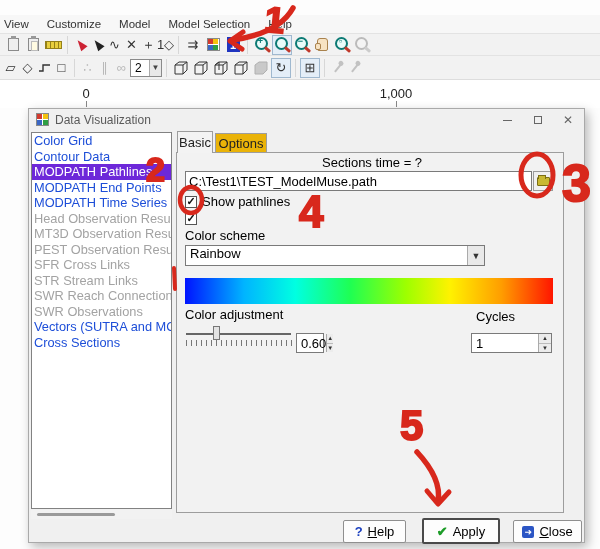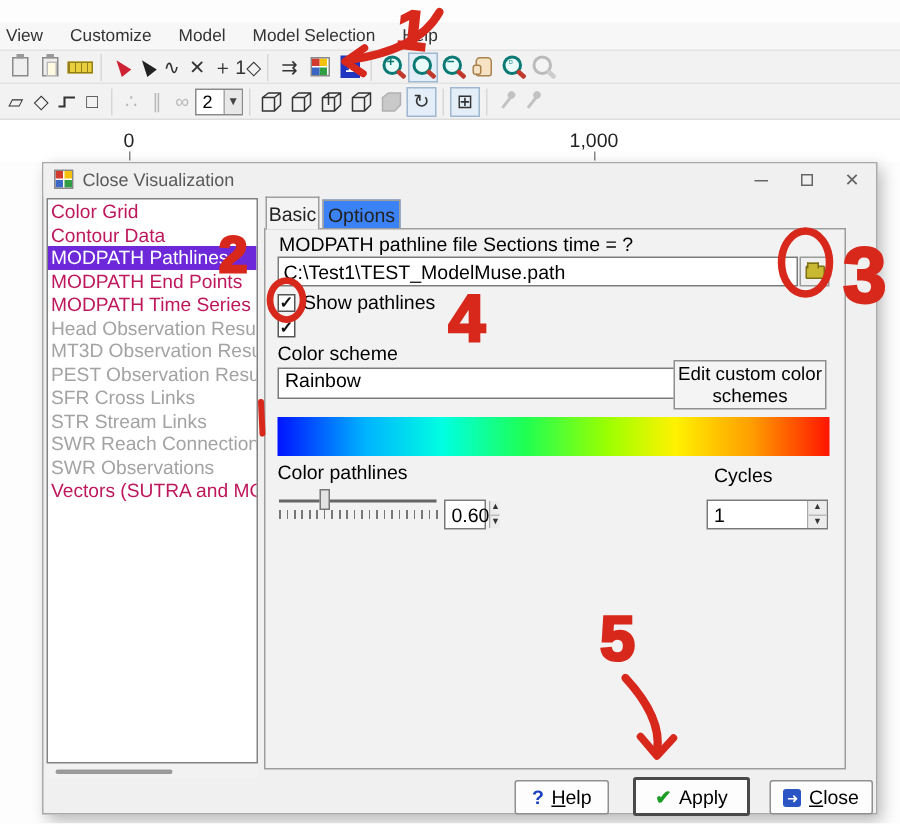--- a/index.html
+++ b/index.html
@@ -70,28 +70,28 @@
   #dlg-title-icon { position:absolute; left:7px; top:4px; }
   #dlg-title-text { position:absolute; left:26px; top:4px; font-size:12px; color:#5a5a5a; }
   .winbtn { position:absolute; top:0; width:30px; height:22px; display:flex; align-items:center; justify-content:center;
             color:#666; font-size:12px; }
   #btn-min { right:62px; } #btn-max { right:31px; } #btn-close-x { right:1px; }
   .minbar { width:9px; height:1px; background:#666; }
   .maxbox { width:8px; height:8px; border:1px solid #666; }
 
   #listbox { position:absolute; left:2px; top:23px; width:141px; height:377px; background:#fff;
              border:1px solid #828282; overflow:hidden; }
-  .li { height:15.5px; line-height:15.5px; font-size:12.8px; color:#be185d; padding-left:2px; white-space:nowrap; }
+  .li { height:15.5px; line-height:15.5px; font-size:12.8px; color:#1d4ed8; padding-left:2px; white-space:nowrap; }
   .li.disabled { color:#a3a3a3; }
   .li.selected { background:#6d28d9; color:#fff; }
   #list-hscroll { position:absolute; left:2px; top:401px; width:141px; height:9px; background:#f2f2f2; }
   #list-hthumb { position:absolute; left:6px; top:3px; width:78px; height:3px; background:#9a9a9a; border-radius:2px; }
 
   .tab { position:absolute; top:22px; height:21px; font-size:13px; color:#222; display:flex;
-         align-items:center; justify-content:center; background:#3b82f6;
+         align-items:center; justify-content:center; background:#eab308;
          border:1px solid #9d9d9d; border-bottom:none; }
   #tab-basic { left:148px; width:36px; background:#f3f3f3; z-index:3; height:22px; }
   #tab-options { left:186px; width:52px; top:24px; height:19px; z-index:1; }
   #tabpage { position:absolute; left:147px; top:43px; width:388px; height:361px; background:#f2f2f2;
              border:1px solid #9d9d9d; z-index:2; }
 
   .lbl { position:absolute; font-size:13px; color:#000; white-space:nowrap; }
   #file-input { position:absolute; left:156px; top:62px; width:347px; height:20px; border:1px solid #7a7a7a;
                 font-family:"Liberation Sans",sans-serif; font-size:13px; padding-left:3px; background:#fff; color:#000; z-index:3;}
   #folder-btn { position:absolute; left:504px; top:62px; width:20px; height:20px; background:#f0f0f0;
@@ -271,21 +271,21 @@
   <div id="ruler">
     <span class="rlabel" style="left:86px">0</span>
     <span class="rlabel" style="left:396px">1,000</span>
     <span class="rtick" style="left:86px"></span>
     <span class="rtick" style="left:396px"></span>
   </div>
 
   <div id="dialog">
     <div id="dlg-titlebar">
       <span id="dlg-title-icon" class="quadgrid"></span>
-      <span id="dlg-title-text">Close Visualization</span>
+      <span id="dlg-title-text">Data Visualization</span>
       <span class="winbtn" id="btn-min">
           <span class="minbar"></span>
         </span>
       <span class="winbtn" id="btn-max">
           <span class="maxbox"></span>
         </span>
       <span class="winbtn" id="btn-close-x">✕</span>
     </div>
 
     <div id="listbox">
@@ -295,51 +295,50 @@
       <div class="li">MODPATH End Points</div>
       <div class="li">MODPATH Time Series</div>
       <div class="li disabled">Head Observation Results</div>
       <div class="li disabled">MT3D Observation Results</div>
       <div class="li disabled">PEST Observation Results</div>
       <div class="li disabled">SFR Cross Links</div>
       <div class="li disabled">STR Stream Links</div>
       <div class="li disabled">SWR Reach Connections</div>
       <div class="li disabled">SWR Observations</div>
       <div class="li">Vectors (SUTRA and MODF</div>
+      <div class="li">Cross Sections</div>
     </div>
     <div id="list-hscroll">
       <div id="list-hthumb"></div>
     </div>
 
     <div class="tab" id="tab-basic">Basic</div>
     <div class="tab" id="tab-options">Options</div>
     <div id="tabpage"></div>
 
-    <span class="lbl" style="left:157px; top:46px; z-index:3">MODPATH pathline file</span>
     <span class="lbl" style="left:293px; top:46px; z-index:3">Sections time = ?</span>
     <input id="file-input" type="text" value="C:\Test1\TEST_ModelMuse.path" style="">
     <span id="folder-btn">
         <span class="folder"></span>
       </span>
 
     <span class="cb checked" style="left:156px; top:87px"></span>
     <span class="lbl" style="left:173px; top:85px; z-index:3">Show pathlines</span>
 
     <span class="cb checked" style="left:156px; top:104px"></span>
 
     <span class="lbl" style="left:156px; top:119px; z-index:3">Color scheme</span>
     <div id="combo">
       <span class="cval">Rainbow</span>
       <span class="cbtn">▼</span>
     </div>
-    <div id="edit-custom-btn">Edit custom color schemes</div>
 
     <div id="gradientbar"></div>
 
-    <span class="lbl" style="left:156px; top:198px; z-index:3">Color pathlines</span>
+    <span class="lbl" style="left:156px; top:198px; z-index:3">Color adjustment</span>
     <div id="slider-track"></div>
     <div id="slider-thumb"></div>
     <div id="slider-ticks"></div>
 
     <div class="spin" style="left:267px; top:224px; width:28px">
       <span class="sval">0.60</span>
       <span class="sbtns">
         <span class="sb">▲</span>
         <span class="sb">▼</span>
       </span>

